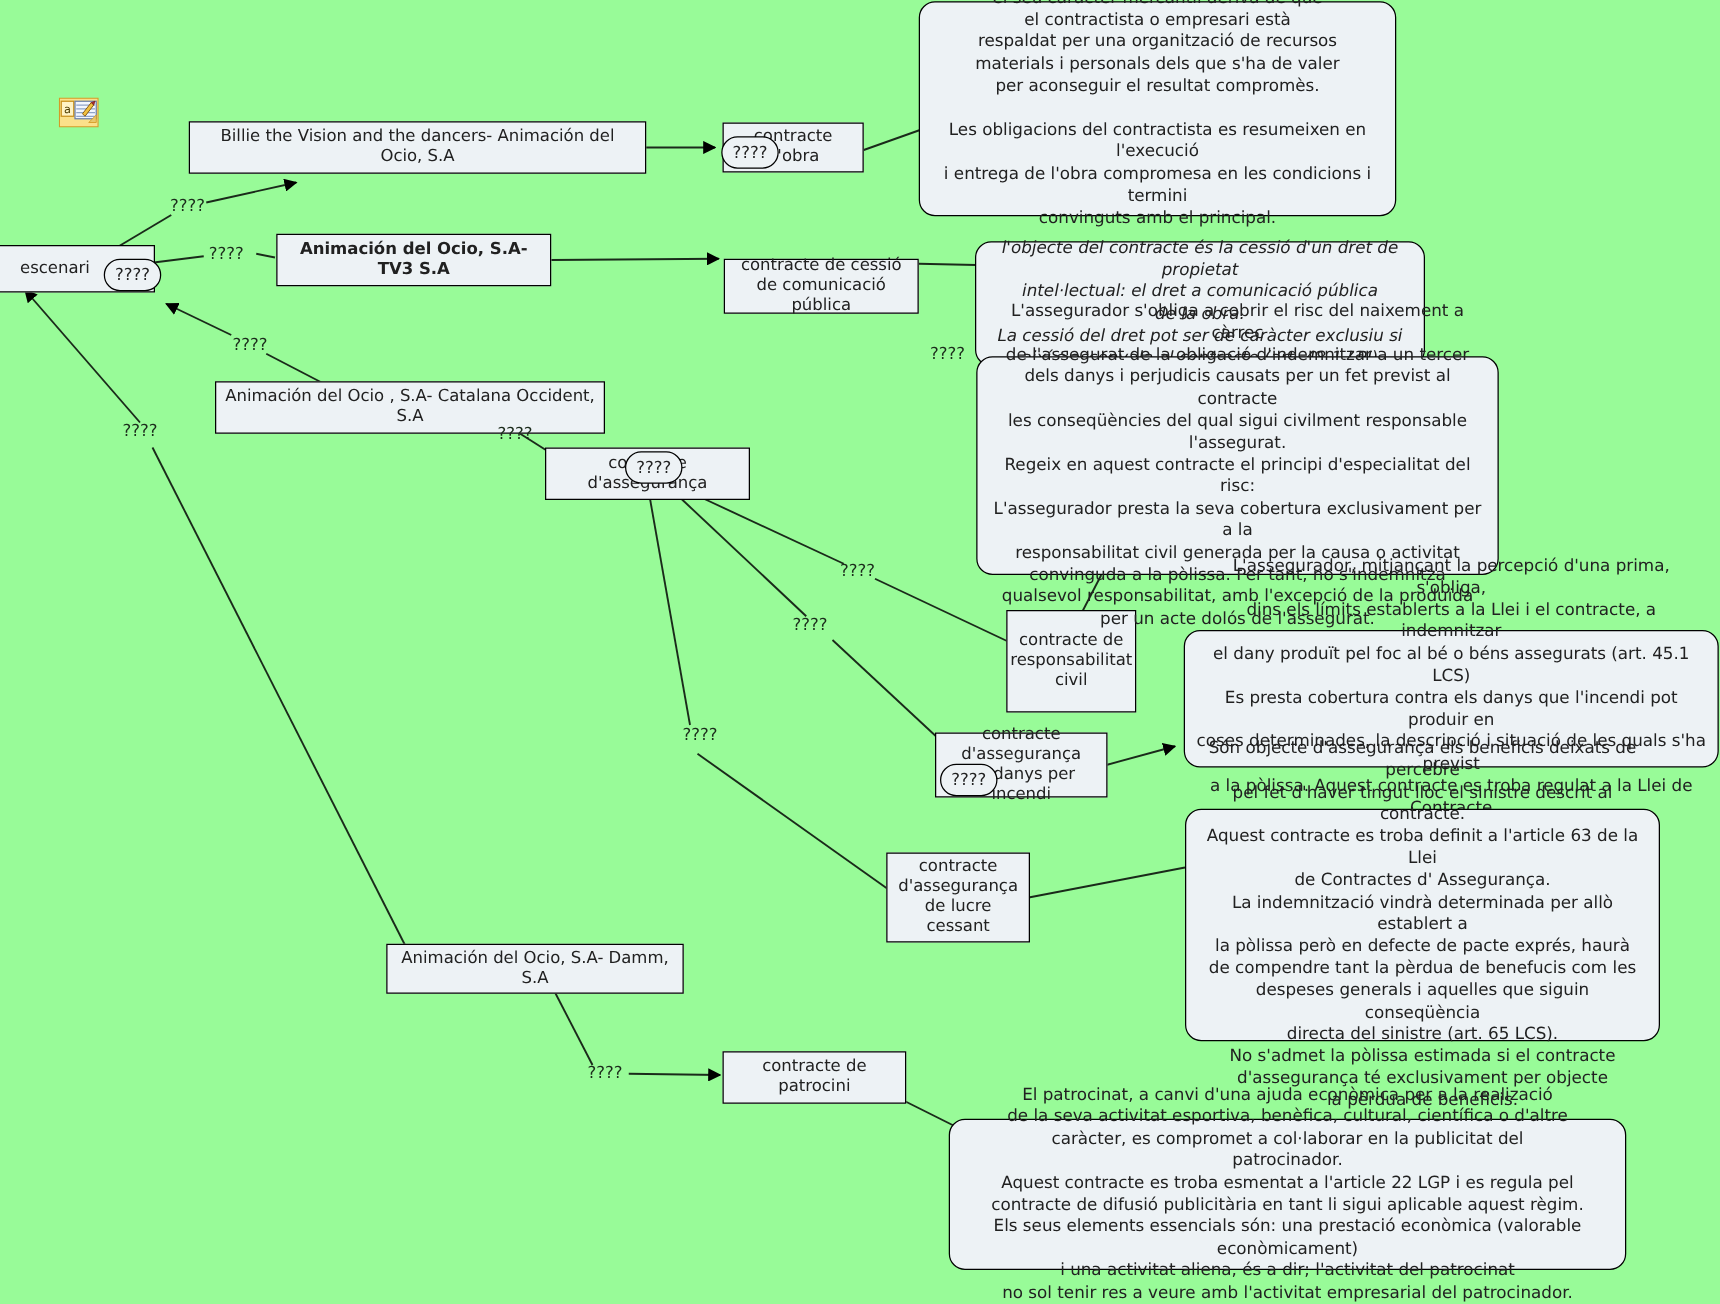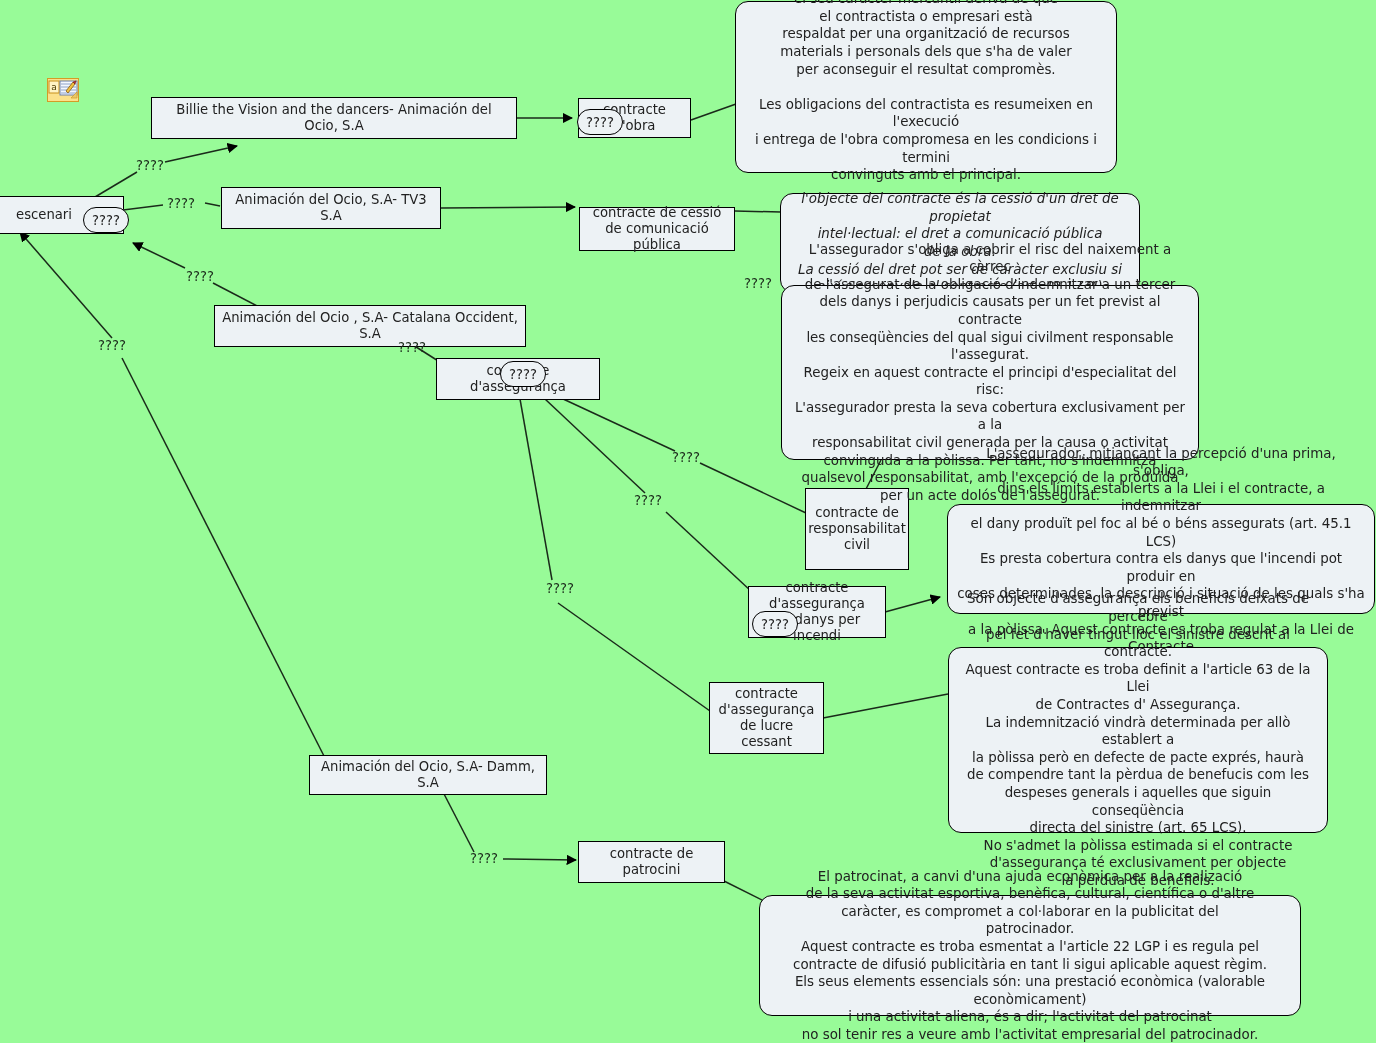--- a/index.html
+++ b/index.html
@@ -151,25 +151,25 @@
   </div>
 
   <div class="node" style="left:-36px; top:196px; width:160px; height:38px;">
     <span>escenari</span>
   </div>
 
   <div class="node" style="left:151px; top:97px; width:366px; height:42px;">
     <span>Billie the Vision and the dancers- Animación del Ocio, S.A</span>
   </div>
 
-  <div class="node" style="left:221px; top:187px; width:220px; height:42px;">
+  <div class="node" style="left:221px; top:187px; width:220px; height:42px;font-weight:bold;">
     <span>Animación del Ocio, S.A- TV3 S.A</span>
   </div>
 
-  <div class="node" style="left:172px; top:305px; width:312px; height:42px;margin-left:42px;">
+  <div class="node" style="left:172px; top:305px; width:312px; height:42px;">
     <span>Animación del Ocio , S.A- Catalana Occident, S.A</span>
   </div>
 
   <div class="node" style="left:309px; top:755px; width:238px; height:40px;">
     <span>Animación del Ocio, S.A- Damm, S.A</span>
   </div>
 
   <div class="node" style="left:578px; top:98px; width:113px; height:40px;">
     <span>contracte d'obra</span>
   </div>

